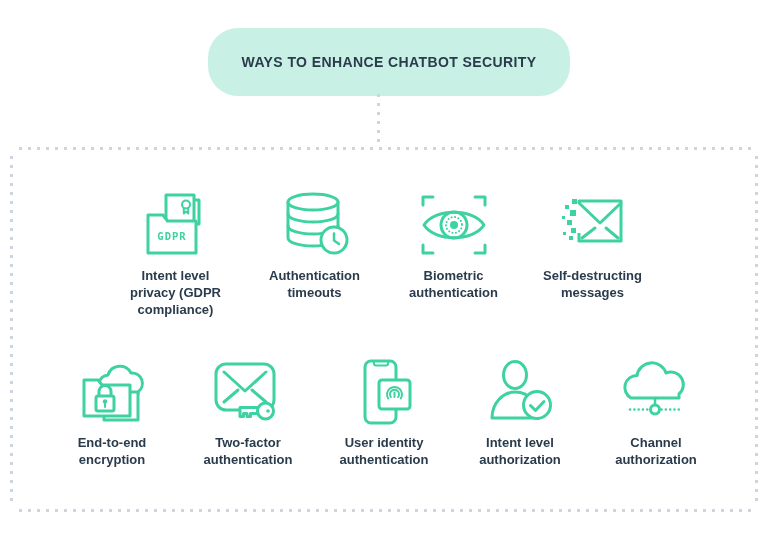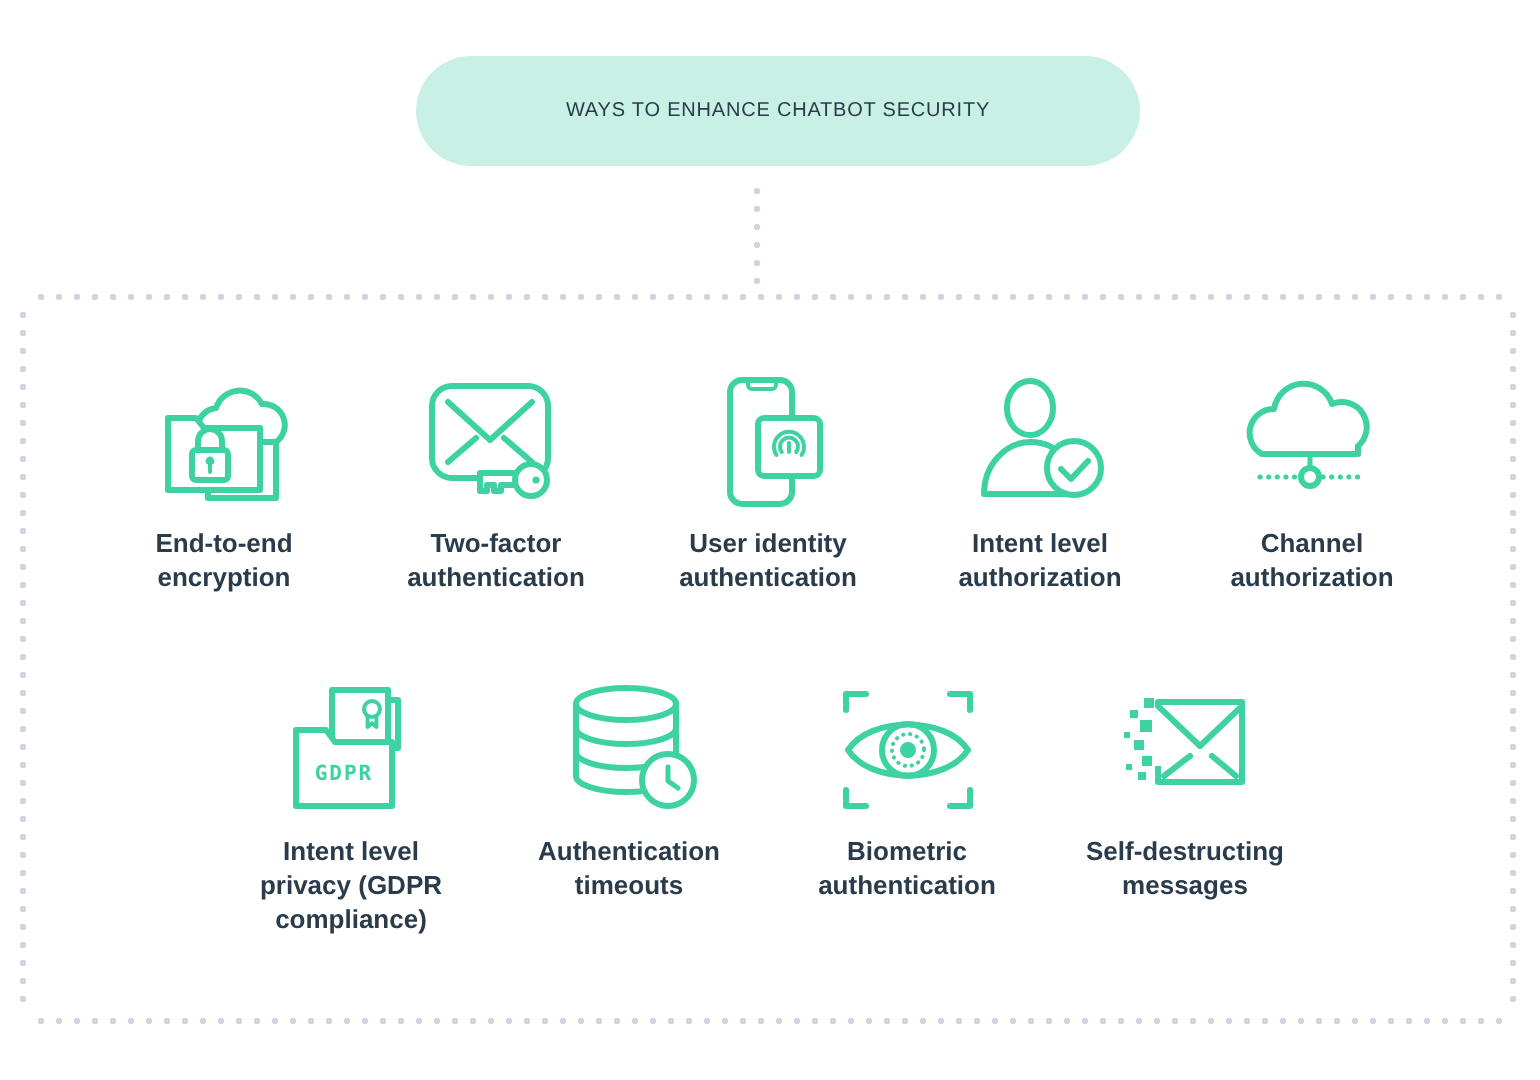--- a/index.html
+++ b/index.html
@@ -12,26 +12,26 @@
   html,body{width:770px;height:540px;}
   body{
     position:relative;
     background:#ffffff;
     font-family:"Liberation Sans", sans-serif;
     overflow:hidden;
   }
   .title-pill{
     position:absolute;
     left:208px; top:28px;
-    width:362px; height:55px;
+    width:362px; height:68px;
     background:var(--mint);
     border-radius:30px;
     display:flex; align-items:center; justify-content:center;
     color:var(--navy);
-    font-size:10px; font-weight:normal; letter-spacing:0.4px;
+    font-size:14px; font-weight:bold; letter-spacing:0.4px;
   }
   .connector{
     position:absolute;
     left:377px; top:91px;
     width:3px; height:54px;
     background-image:radial-gradient(circle, var(--dot) 1.5px, transparent 1.6px);
     background-size:3px 9px;
     background-repeat:repeat-y;
   }
   .panel{
@@ -86,83 +86,20 @@
   <span>WAYS TO ENHANCE CHATBOT SECURITY</span>
 </div>
 
 <div class="connector"></div>
 
 <div class="panel">
   <div class="edge h top"></div>
   <div class="edge h bottom"></div>
   <div class="edge v left"></div>
   <div class="edge v right"></div>
-
-  <div class="row row1">
-
-    <div class="item">
-      <svg class="icon-box" viewBox="0 0 76 76">
-        <path class="sf" d="M29 40 A10.5 10.5 0 0 1 34 21 A12.5 12.5 0 0 1 57 19 A10.5 10.5 0 0 1 64 38 L64 40 Z"></path>
-        <rect class="sf" x="30" y="38" width="34" height="28"></rect>
-        <path class="sf" d="M10 62 V26 H24 L28 31 H56 V62 Z"></path>
-        <path class="s" d="M25 42 V37.5 A6 6 0 0 1 37 37.5 V42"></path>
-        <rect class="sf" x="22" y="42" width="18" height="15" rx="2"></rect>
-        <circle class="f" cx="31" cy="47.5" r="2.2"></circle>
-        <path class="s thin" d="M31 49.5 V53"></path>
-      </svg>
-      <div class="label">End-to-end encryption</div>
-    </div>
-
-    <div class="item">
-      <svg class="icon-box" viewBox="0 0 76 76">
-        <rect class="sf" x="6" y="10" width="58" height="46" rx="10"></rect>
-        <path class="s" d="M14 18 L35 37 L56 18"></path>
-        <path class="s" d="M14 48 L28 36"></path>
-        <path class="s" d="M42 36 L56 48"></path>
-        <path class="sf" d="M48 53.5 H30 V62.5 H33.5 V59.5 H37 V62.5 H40.5 V59.5 H48 Z"></path>
-        <circle class="sf" cx="55.5" cy="57" r="8"></circle>
-        <circle class="f" cx="58" cy="57" r="1.8"></circle>
-      </svg>
-      <div class="label">Two-factor authentication</div>
-    </div>
-
-    <div class="item">
-      <svg class="icon-box" viewBox="0 0 76 76">
-        <rect class="sf" x="19" y="7" width="31" height="62" rx="6"></rect>
-        <path class="s thin" d="M28 7 V9.5 A2 2 0 0 0 30 11.5 H40 A2 2 0 0 0 42 9.5 V7"></path>
-        <rect class="sf" x="33" y="26" width="31" height="29" rx="3"></rect>
-        <path class="s thin" d="M42.2 44.5 A7.5 7.5 0 1 1 54.8 44.5"></path>
-        <path class="s thin" d="M44.9 43 A4.5 4.5 0 1 1 52.1 43"></path>
-        <path class="s thin" d="M48.5 38.5 V43"></path>
-      </svg>
-      <div class="label">User identity authentication</div>
-    </div>
-
-    <div class="item">
-      <svg class="icon-box" viewBox="0 0 76 76">
-        <ellipse class="sf" cx="33" cy="21" rx="11.5" ry="13.5"></ellipse>
-        <path class="sf" d="M10 64 A23.5 26 0 0 1 57 64 Z"></path>
-        <circle class="sf" cx="55" cy="51" r="13.5"></circle>
-        <path class="s" d="M48.5 51.5 L53.5 56.5 L62 47.5"></path>
-      </svg>
-      <div class="label">Intent level authorization</div>
-    </div>
-
-    <div class="item">
-      <svg class="icon-box" viewBox="0 0 76 76">
-        <path class="sf" d="M13 44 A12 12 0 0 1 19 21.5 A15 15 0 0 1 48 19 A12.5 12.5 0 0 1 61 40 L61 44 Z"></path>
-        <path class="s w25" d="M37 44 V51"></path>
-        <circle class="sf" cx="37" cy="55.5" r="4.5"></circle>
-        <path class="s w25" d="M12 55.5 H30.5" stroke-dasharray="0.1 4.2"></path>
-        <path class="s w25" d="M43.5 55.5 H62" stroke-dasharray="0.1 4.2"></path>
-      </svg>
-      <div class="label">Channel authorization</div>
-    </div>
-
-  </div>
 
   <div class="row row2">
 
     <div class="item">
       <svg class="icon-box" viewBox="0 0 76 76">
         <rect class="sf" x="36" y="13" width="25" height="24"></rect>
         <rect class="sf" x="28" y="8" width="28" height="28"></rect>
         <circle class="s thin" cx="48" cy="17.5" r="4"></circle>
         <path class="s thin" d="M45.8 21 V26.5 L48 24.6 L50.2 26.5 V21"></path>
         <path class="sf" d="M10 66 V28 H25 L29.5 34 H58 V66 Z"></path>
@@ -210,13 +147,76 @@
         <rect class="f" x="7" y="29" width="3" height="3"></rect>
         <rect class="f" x="12" y="33" width="5" height="5"></rect>
         <rect class="f" x="16" y="41" width="5" height="5"></rect>
         <rect class="f" x="8" y="45" width="3" height="3"></rect>
         <rect class="f" x="14" y="49" width="4" height="4"></rect>
       </svg>
       <div class="label">Self-destructing messages</div>
     </div>
 
   </div>
+
+  <div class="row row1">
+
+    <div class="item">
+      <svg class="icon-box" viewBox="0 0 76 76">
+        <path class="sf" d="M29 40 A10.5 10.5 0 0 1 34 21 A12.5 12.5 0 0 1 57 19 A10.5 10.5 0 0 1 64 38 L64 40 Z"></path>
+        <rect class="sf" x="30" y="38" width="34" height="28"></rect>
+        <path class="sf" d="M10 62 V26 H24 L28 31 H56 V62 Z"></path>
+        <path class="s" d="M25 42 V37.5 A6 6 0 0 1 37 37.5 V42"></path>
+        <rect class="sf" x="22" y="42" width="18" height="15" rx="2"></rect>
+        <circle class="f" cx="31" cy="47.5" r="2.2"></circle>
+        <path class="s thin" d="M31 49.5 V53"></path>
+      </svg>
+      <div class="label">End-to-end encryption</div>
+    </div>
+
+    <div class="item">
+      <svg class="icon-box" viewBox="0 0 76 76">
+        <rect class="sf" x="6" y="10" width="58" height="46" rx="10"></rect>
+        <path class="s" d="M14 18 L35 37 L56 18"></path>
+        <path class="s" d="M14 48 L28 36"></path>
+        <path class="s" d="M42 36 L56 48"></path>
+        <path class="sf" d="M48 53.5 H30 V62.5 H33.5 V59.5 H37 V62.5 H40.5 V59.5 H48 Z"></path>
+        <circle class="sf" cx="55.5" cy="57" r="8"></circle>
+        <circle class="f" cx="58" cy="57" r="1.8"></circle>
+      </svg>
+      <div class="label">Two-factor authentication</div>
+    </div>
+
+    <div class="item">
+      <svg class="icon-box" viewBox="0 0 76 76">
+        <rect class="sf" x="19" y="7" width="31" height="62" rx="6"></rect>
+        <path class="s thin" d="M28 7 V9.5 A2 2 0 0 0 30 11.5 H40 A2 2 0 0 0 42 9.5 V7"></path>
+        <rect class="sf" x="33" y="26" width="31" height="29" rx="3"></rect>
+        <path class="s thin" d="M42.2 44.5 A7.5 7.5 0 1 1 54.8 44.5"></path>
+        <path class="s thin" d="M44.9 43 A4.5 4.5 0 1 1 52.1 43"></path>
+        <path class="s thin" d="M48.5 38.5 V43"></path>
+      </svg>
+      <div class="label">User identity authentication</div>
+    </div>
+
+    <div class="item">
+      <svg class="icon-box" viewBox="0 0 76 76">
+        <ellipse class="sf" cx="33" cy="21" rx="11.5" ry="13.5"></ellipse>
+        <path class="sf" d="M10 64 A23.5 26 0 0 1 57 64 Z"></path>
+        <circle class="sf" cx="55" cy="51" r="13.5"></circle>
+        <path class="s" d="M48.5 51.5 L53.5 56.5 L62 47.5"></path>
+      </svg>
+      <div class="label">Intent level authorization</div>
+    </div>
+
+    <div class="item">
+      <svg class="icon-box" viewBox="0 0 76 76">
+        <path class="sf" d="M13 44 A12 12 0 0 1 19 21.5 A15 15 0 0 1 48 19 A12.5 12.5 0 0 1 61 40 L61 44 Z"></path>
+        <path class="s w25" d="M37 44 V51"></path>
+        <circle class="sf" cx="37" cy="55.5" r="4.5"></circle>
+        <path class="s w25" d="M12 55.5 H30.5" stroke-dasharray="0.1 4.2"></path>
+        <path class="s w25" d="M43.5 55.5 H62" stroke-dasharray="0.1 4.2"></path>
+      </svg>
+      <div class="label">Channel authorization</div>
+    </div>
+
+  </div>
 </div>
 
 </body></html>

